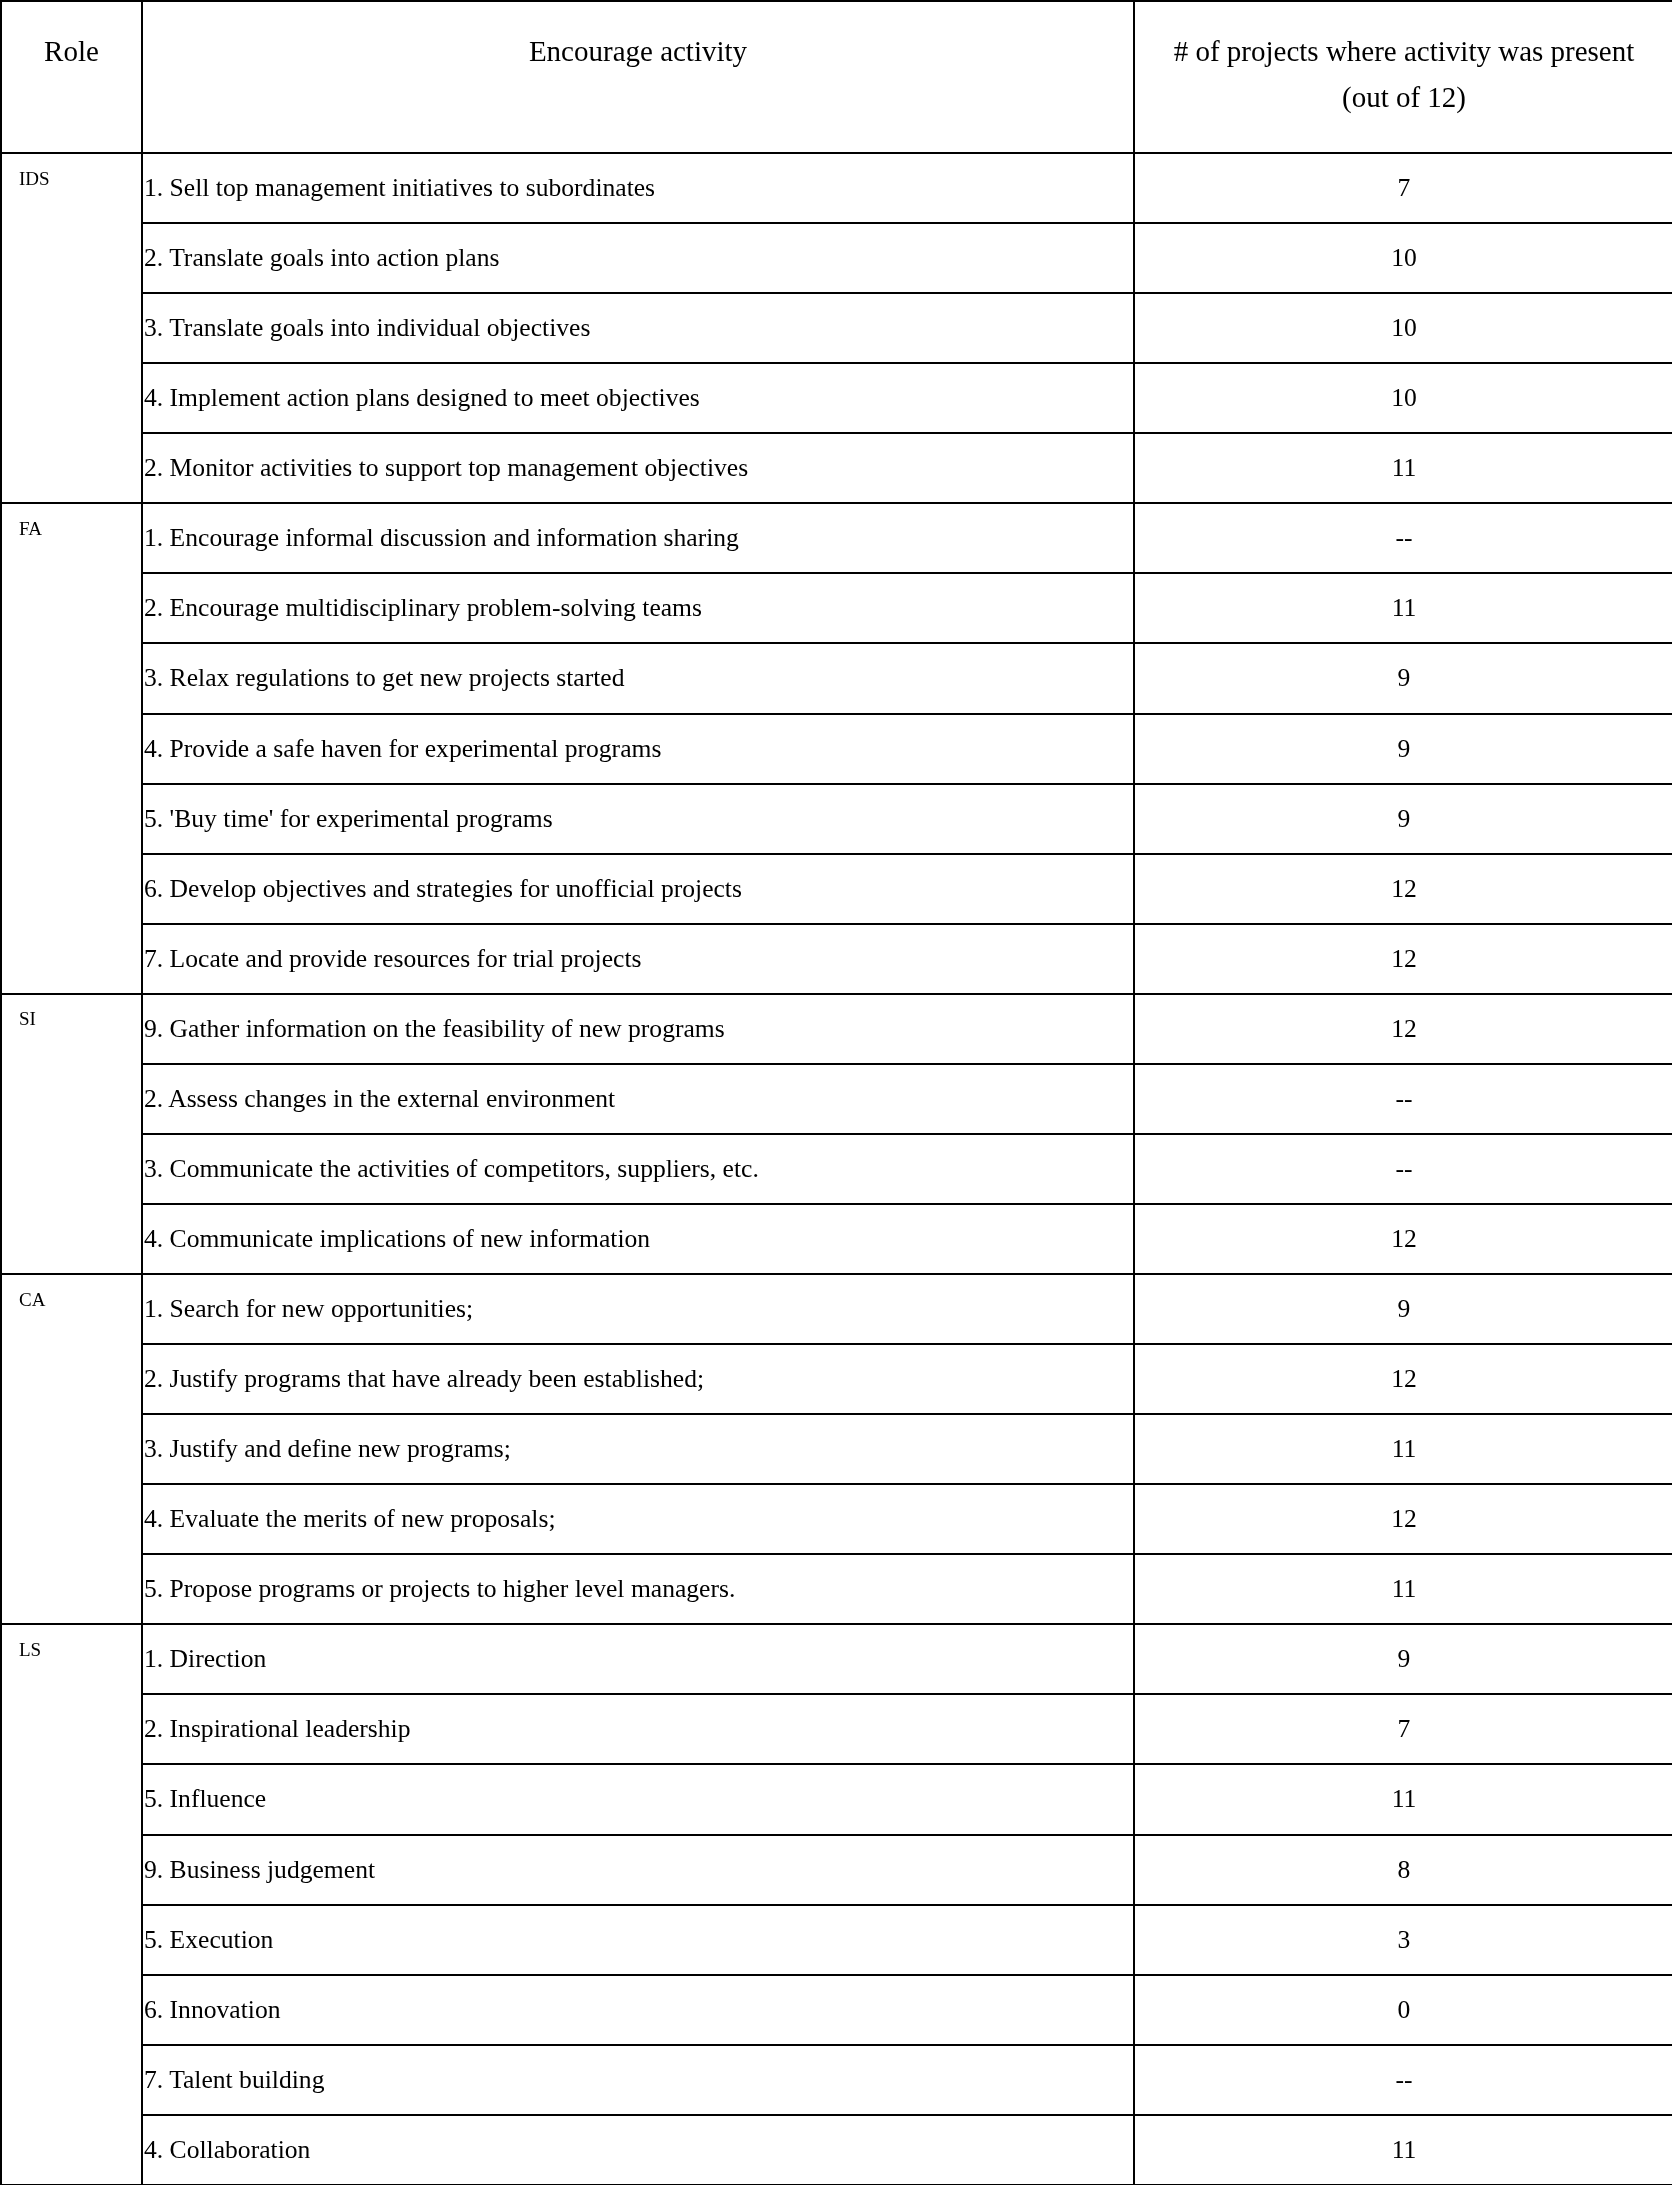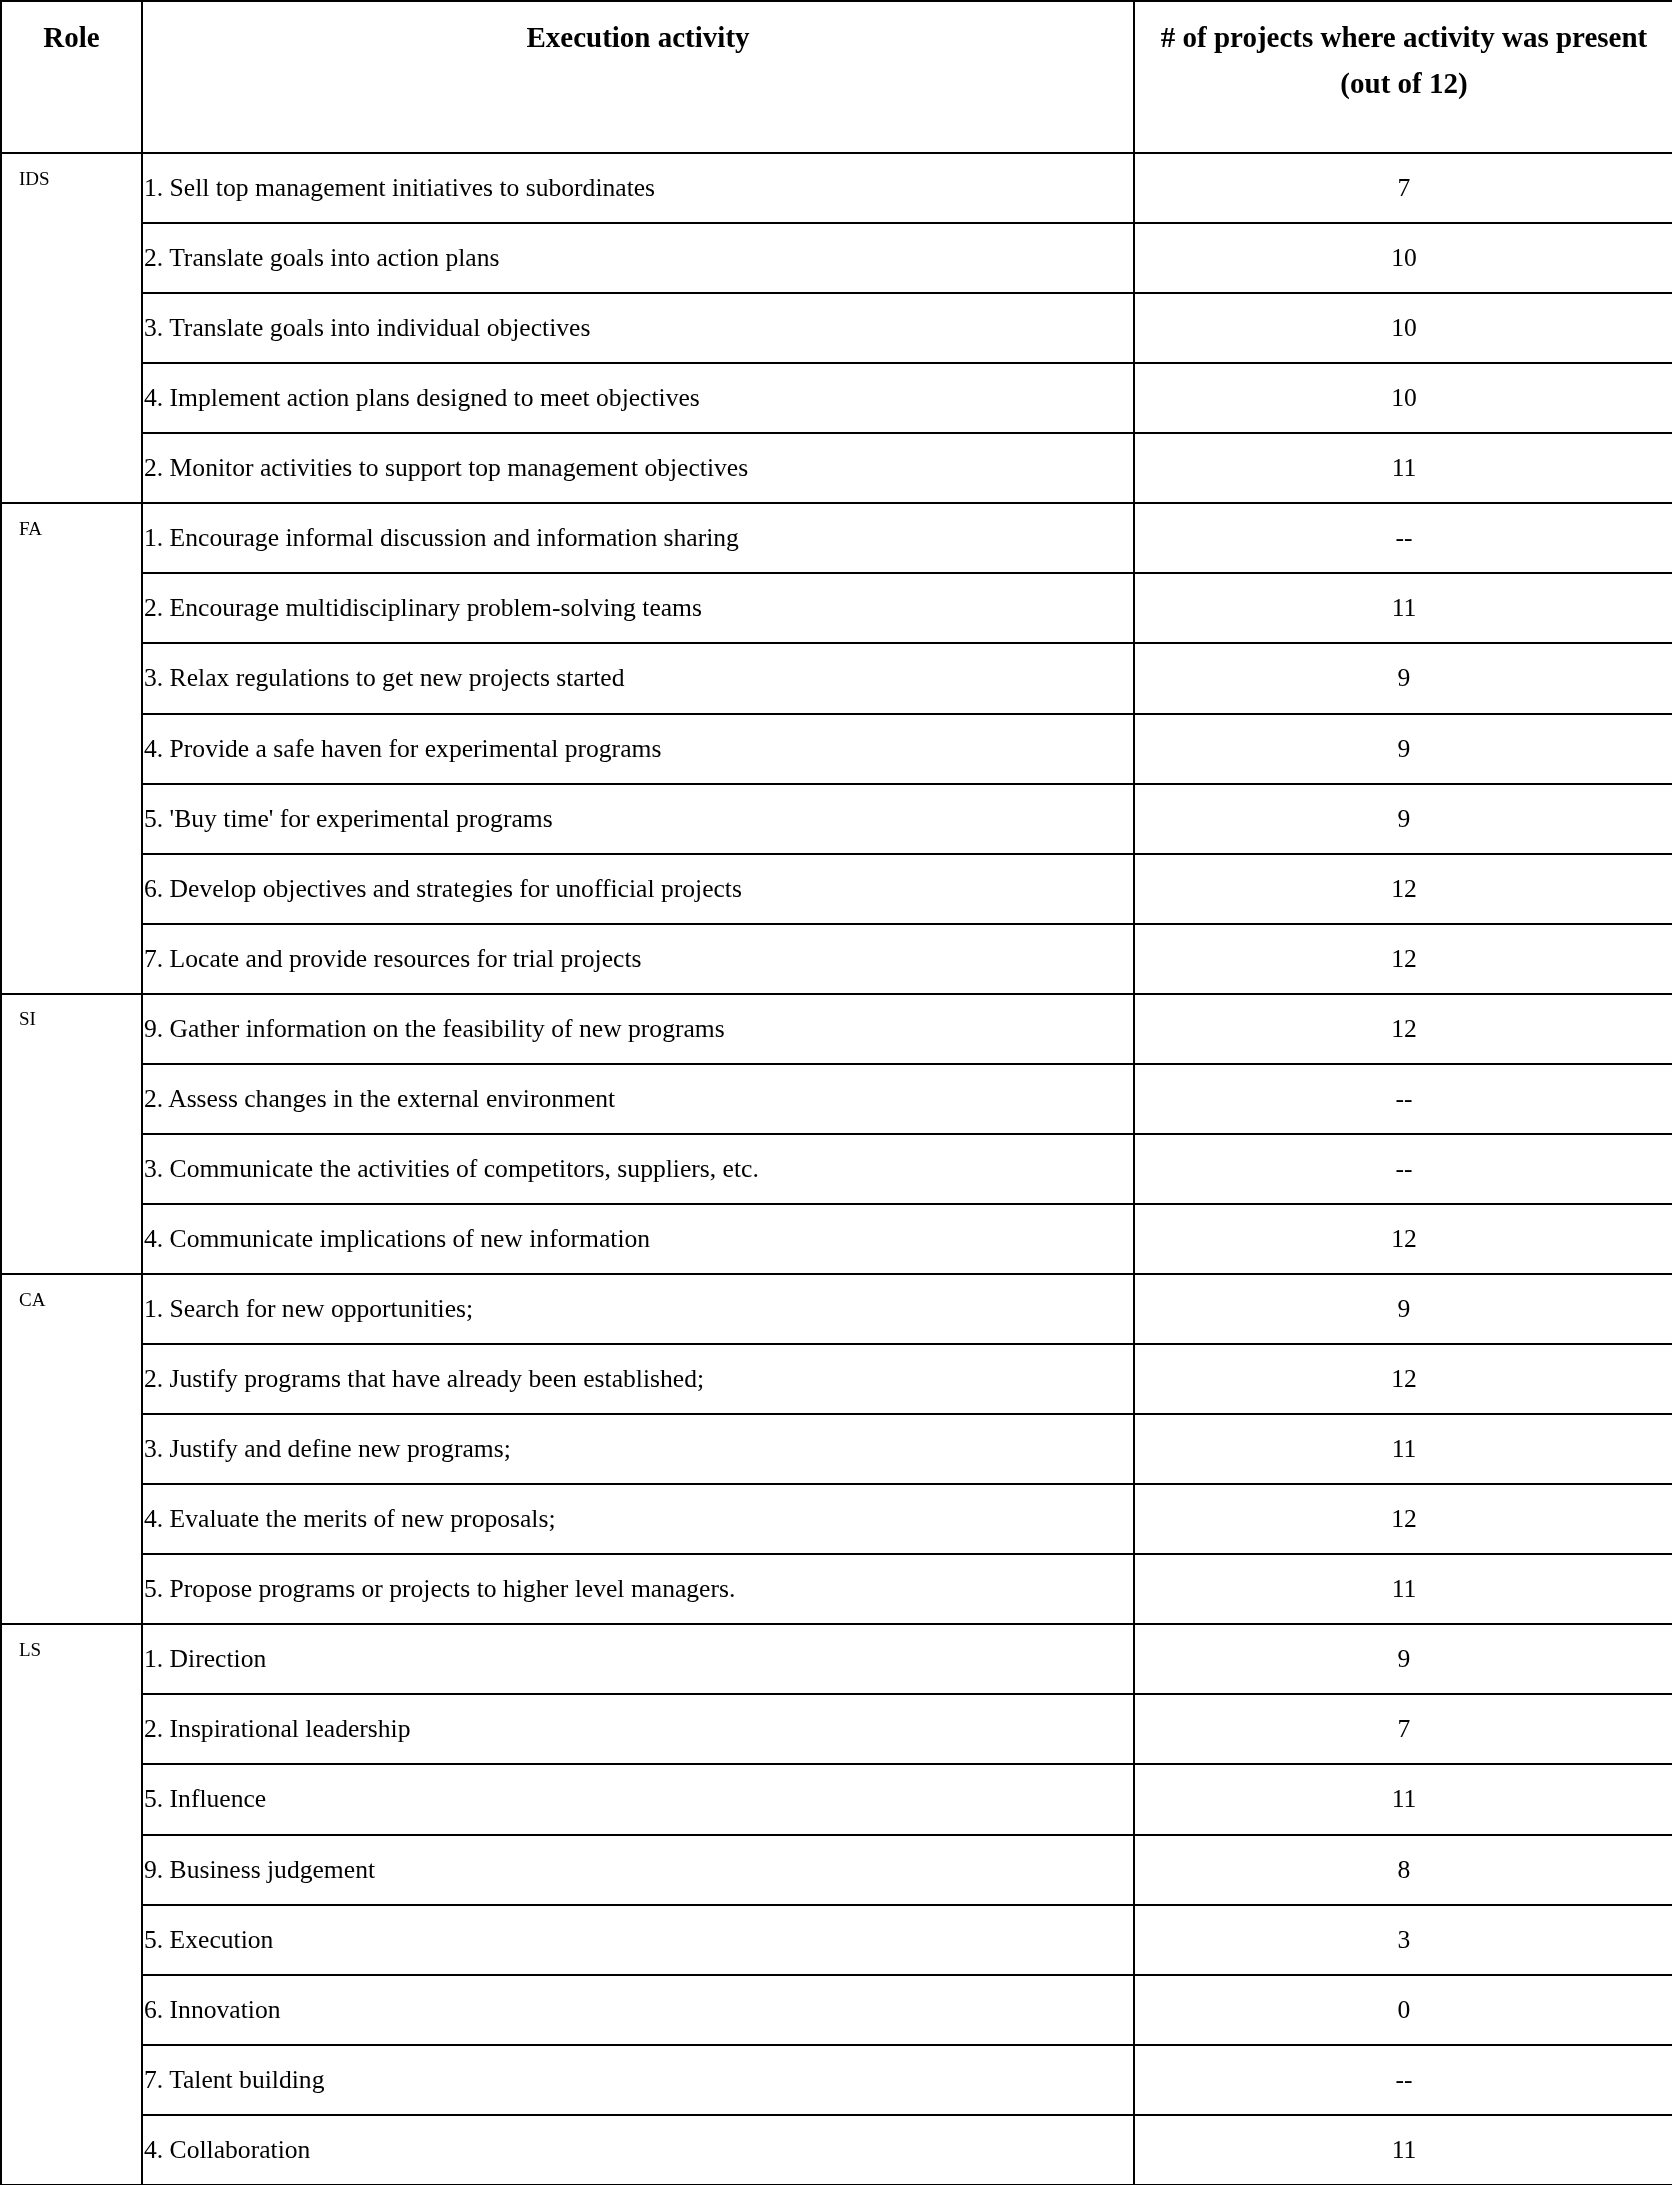--- a/index.html
+++ b/index.html
@@ -25,25 +25,25 @@
   table.framework-table td,
   table.framework-table th {
     border: 2.6px solid #000000;
     box-sizing: border-box;
     overflow: hidden;
   }
   tr.header-row {
     height: 152px;
   }
   th.header-cell {
-    font-weight: bold;
+    font-weight: normal;
     font-size: 29px;
     text-align: center;
     vertical-align: top;
-    padding-top: 12px;
+    padding-top: 26px;
     line-height: 1.6;
   }
   th.header-cell.header-count {
     padding-left: 25.6px;
     padding-right: 25.6px;
   }
   tr.data-row {
     height: 70px;
   }
   td.role-cell {
@@ -71,21 +71,21 @@
 <div class="page">
   <table class="framework-table">
     <colgroup>
       <col style="width:141px">
       <col style="width:992px">
       <col style="width:540px">
     </colgroup>
     <thead>
       <tr class="header-row">
         <th class="header-cell header-role">Role</th>
-        <th class="header-cell header-activity">Execution activity</th>
+        <th class="header-cell header-activity">Encourage activity</th>
         <th class="header-cell header-count"># of projects where activity was present (out of 12)</th>
       </tr>
     </thead>
     <tbody>
 
     <tr class="data-row">
           <td class="role-cell" rowspan="5">IDS</td>
           <td class="activity-cell">1. Sell top management initiatives to subordinates</td>
           <td class="count-cell">7</td>
         </tr>

